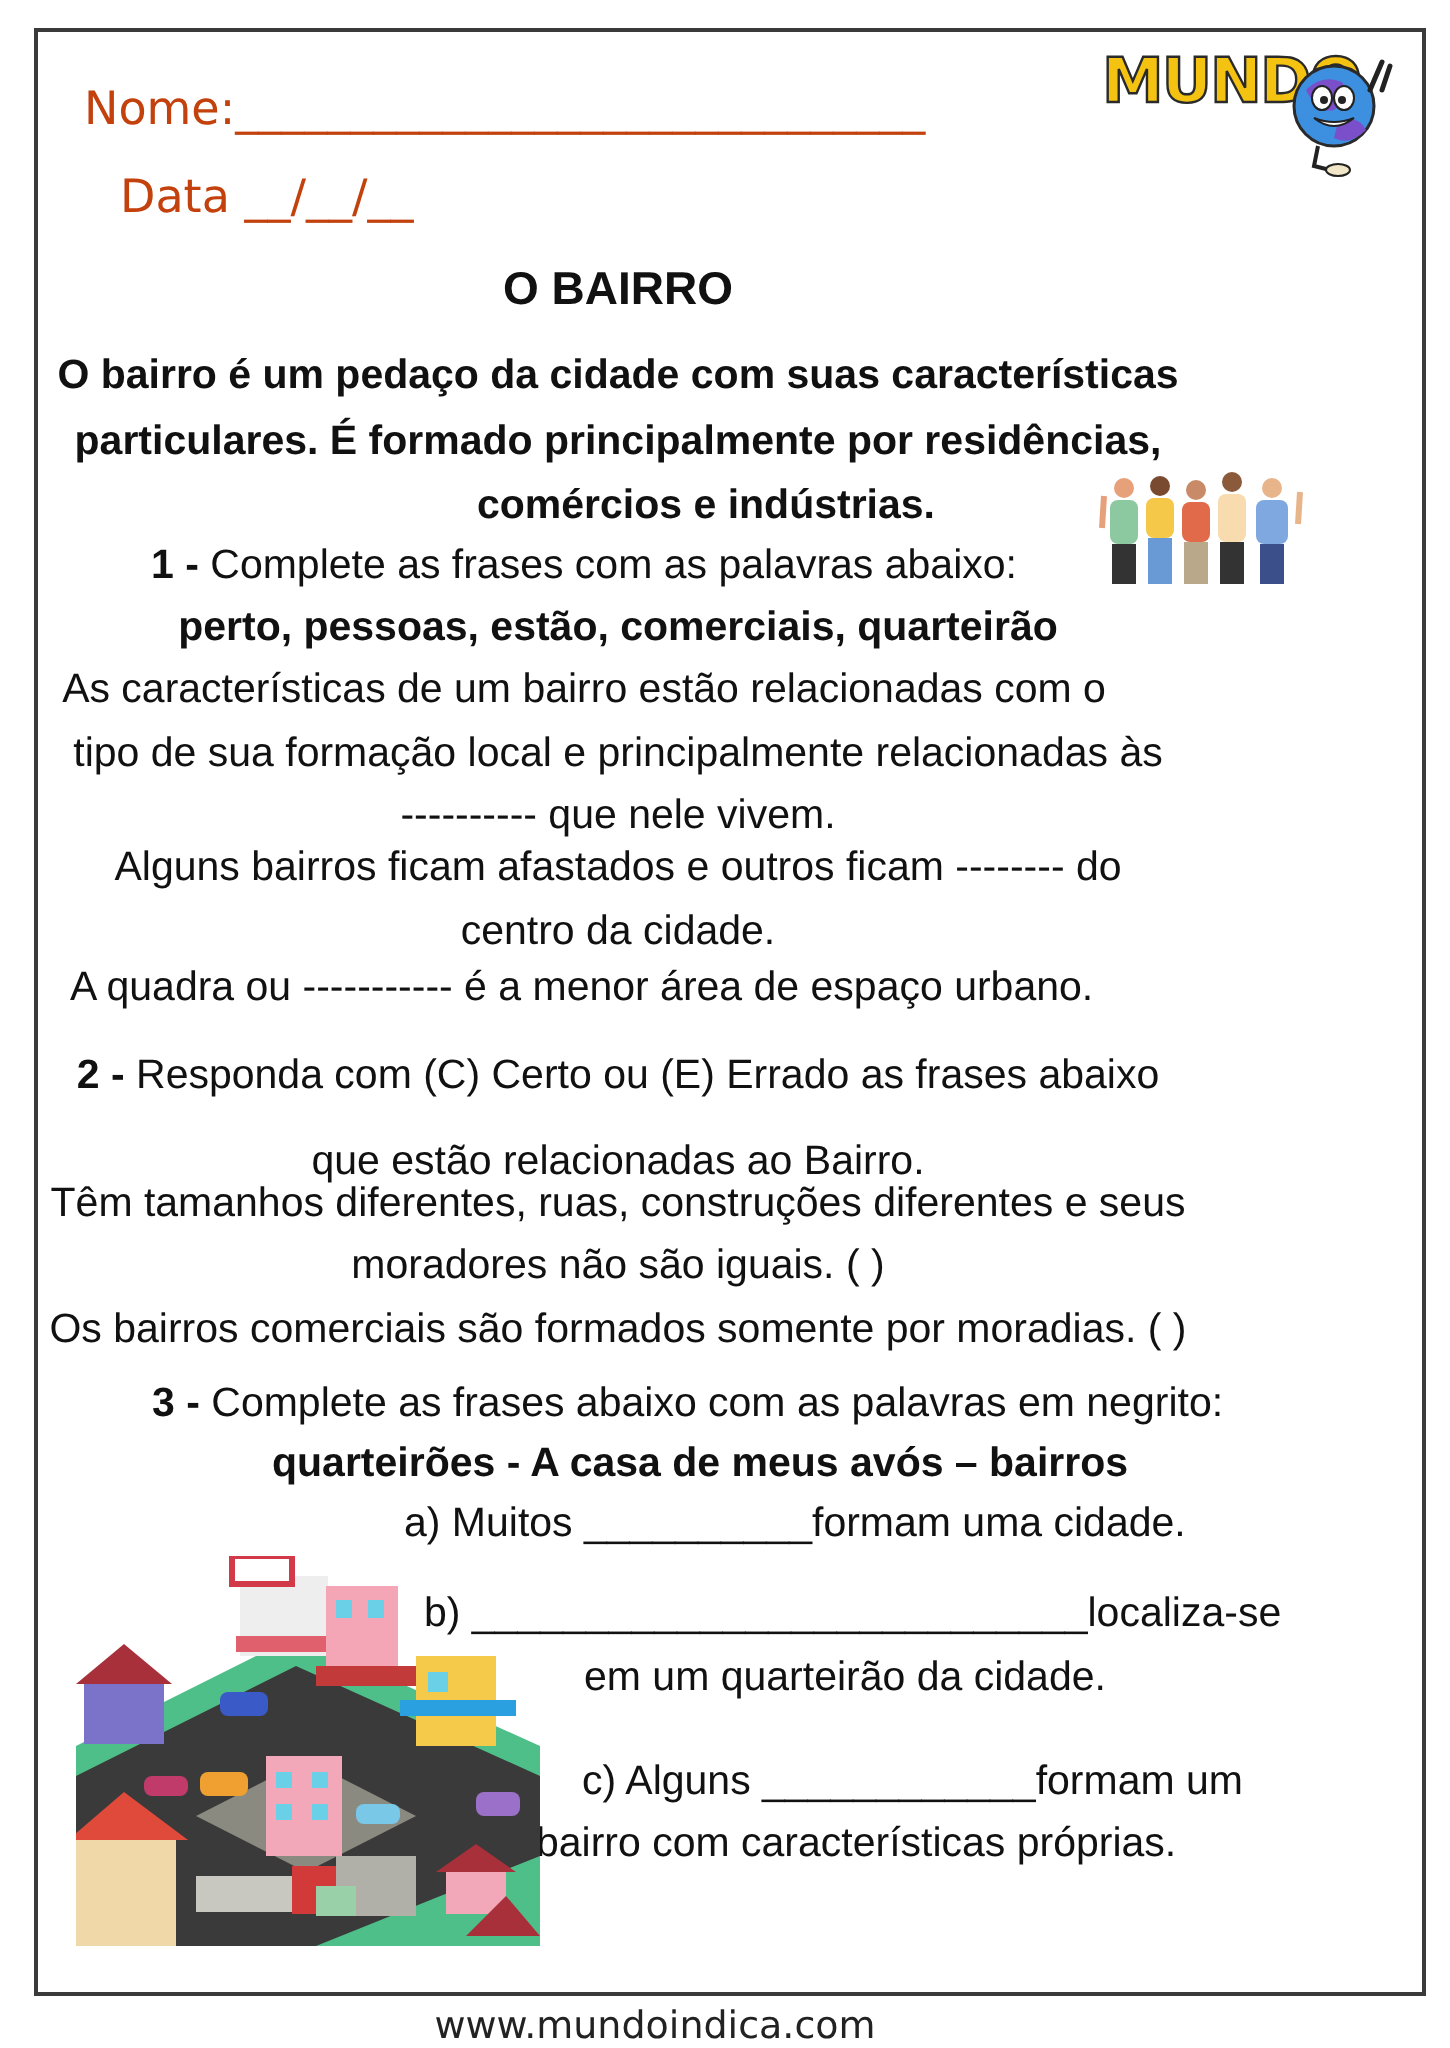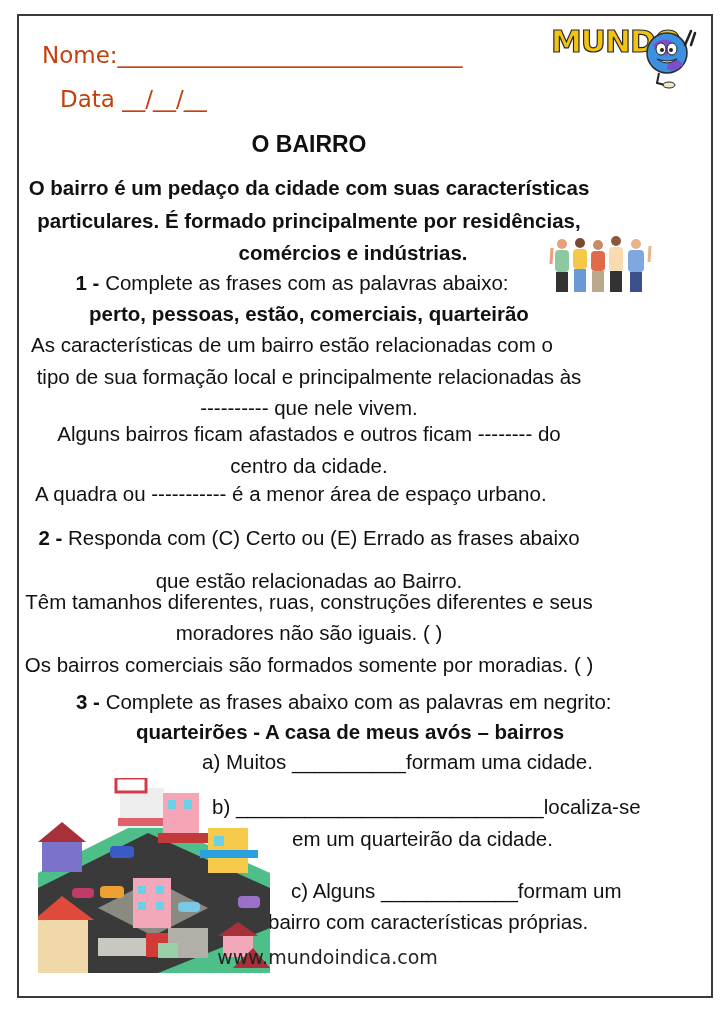--- a/index.html
+++ b/index.html
@@ -10,21 +10,21 @@
     .hdr { font-family: "DejaVu Sans", sans-serif; font-size: 23px; color: #c2410c; }
     .t21 { font-size: 20.5px; }
     .b { font-weight: bold; }
     .title { font-size: 23px; font-weight: bold; }
     .logo { position: absolute; left: 549px; top: 25px; width: 150px; height: 66px; }
     .logo .w1, .logo .w2 { position: absolute; font-family: "DejaVu Sans", sans-serif; font-weight: bold; letter-spacing: -1px; }
     .logo .w1 { left: 2px; top: -2px; font-size: 31px; color: #f4c312; -webkit-text-stroke: 1.2px #2a2a2a; }
     .logo .w2 { left: 3px; top: 28px; font-size: 29px; color: #333; }
     .people { position: absolute; left: 548px; top: 234px; width: 106px; height: 60px; }
     .city { position: absolute; left: 38px; top: 778px; width: 232px; height: 195px; }
-    .footer { position: absolute; left: 0; width: 655px; top: 946px; text-align: center; font-family: "DejaVu Sans", sans-serif; font-size: 19px; color: #222; }
+    .footer { position: absolute; left: 0; width: 655px; top: 1002px; text-align: center; font-family: "DejaVu Sans", sans-serif; font-size: 19px; color: #222; }
   </style>
 </head>
 <body>
 
 <div class="frame"></div>
 
 <div class="line hdr" style="left:42px; top:42px;">Nome:______________________________</div>
 <div class="line hdr" style="left:42px; top:86px;margin-left:18px;">Data __/__/__</div>
 
 <div class="logo">

